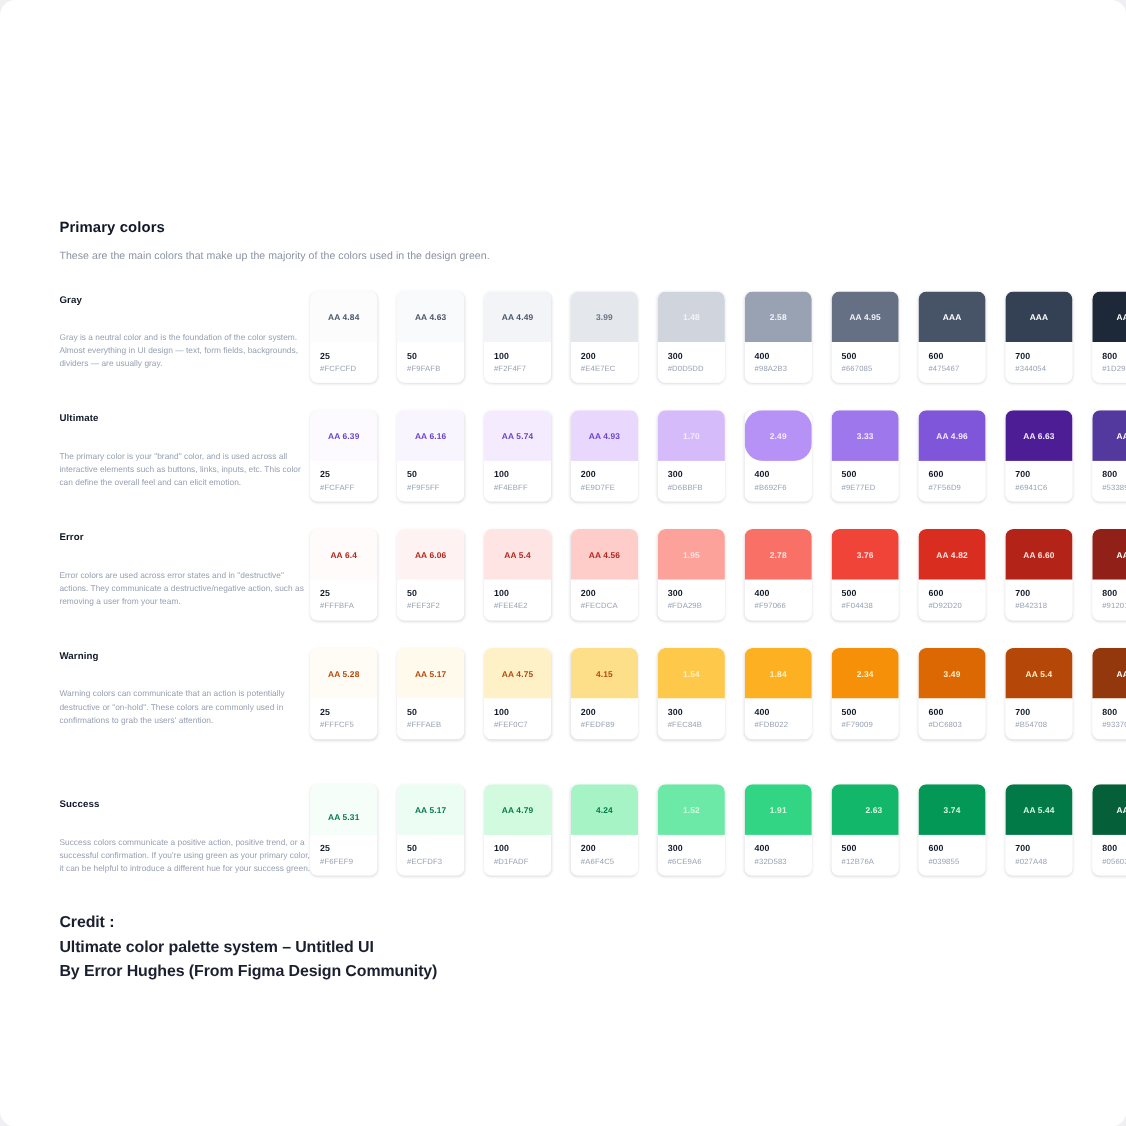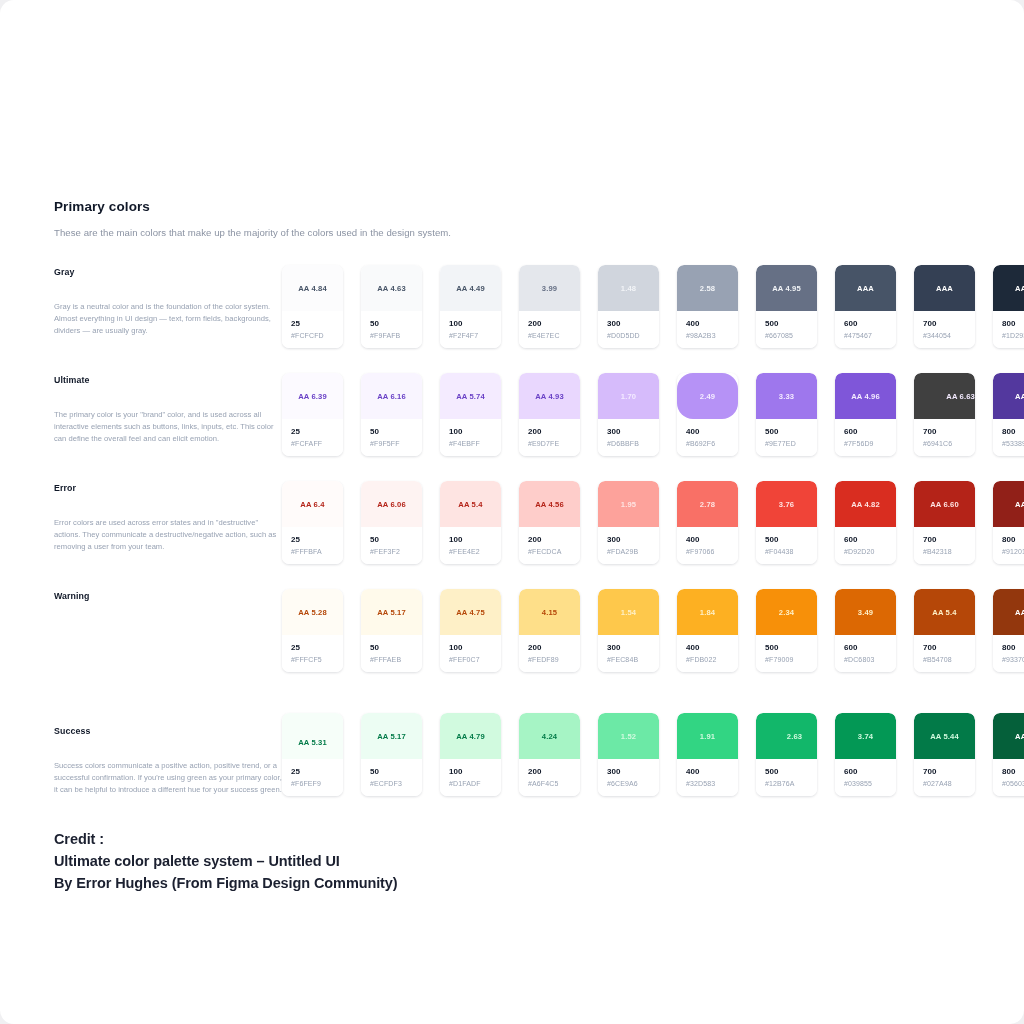--- a/index.html
+++ b/index.html
@@ -137,21 +137,21 @@
     letter-spacing: -0.1px;
   }
 </style>
 </head>
 <body>
 
 <div id="canvas">
 
   <div id="page-head">
     <div id="page-title">Primary colors</div>
-    <div id="page-subtitle">These are the main colors that make up the majority of the colors used in the design system.</div>
+    <div id="page-subtitle">These are the main colors that make up the majority of the colors used in the design green.</div>
   </div>
 
   <div class="palette-row" id="row-gray">
       <div class="row-info">
         <div class="row-name">Gray</div>
         <div class="row-desc">Gray is a neutral color and is the foundation of the color system. Almost everything in UI design — text, form fields, backgrounds, dividers — are usually gray.</div>
       </div>
       <div class="swatches">
         <div class="swatch">
           <div class="chip" style="background: rgb(252, 252, 253);">
@@ -326,21 +326,21 @@
         <div class="swatch">
           <div class="chip" style="background: rgb(127, 86, 217);">
             <span class="chip-ratio" style="color: rgb(244, 235, 255);">AA 4.96</span>
           </div>
           <div class="meta">
             <div class="meta-step">600</div>
             <div class="meta-hex">#7F56D9</div>
           </div>
         </div>
         <div class="swatch">
-          <div class="chip" style="background: #404040; justify-content: flex-end;">
+          <div class="chip" style="background: #4c1d95;">
             <span class="chip-ratio" style="color: rgb(244, 235, 255);">AA 6.63</span>
           </div>
           <div class="meta">
             <div class="meta-step">700</div>
             <div class="meta-hex">#6941C6</div>
           </div>
         </div>
         <div class="swatch">
           <div class="chip" style="background: rgb(83, 56, 158);">
             <span class="chip-ratio" style="color: rgb(255, 255, 255);">AAA</span>
@@ -464,20 +464,21 @@
           <div class="meta">
             <div class="meta-step">900</div>
             <div class="meta-hex">#7A271A</div>
           </div>
         </div>
       </div>
     </div>
   <div class="palette-row" id="row-warning">
       <div class="row-info">
         <div class="row-name">Warning</div>
+        <div class="row-desc">Warning colors can communicate that an action is potentially destructive or "on-hold". These colors are commonly used in confirmations to grab the users' attention.</div>
       </div>
       <div class="swatches">
         <div class="swatch">
           <div class="chip" style="background: rgb(255, 252, 245);">
             <span class="chip-ratio" style="color: rgb(181, 71, 8);">AA 5.28</span>
           </div>
           <div class="meta">
             <div class="meta-step">25</div>
             <div class="meta-hex">#FFFCF5</div>
           </div>

